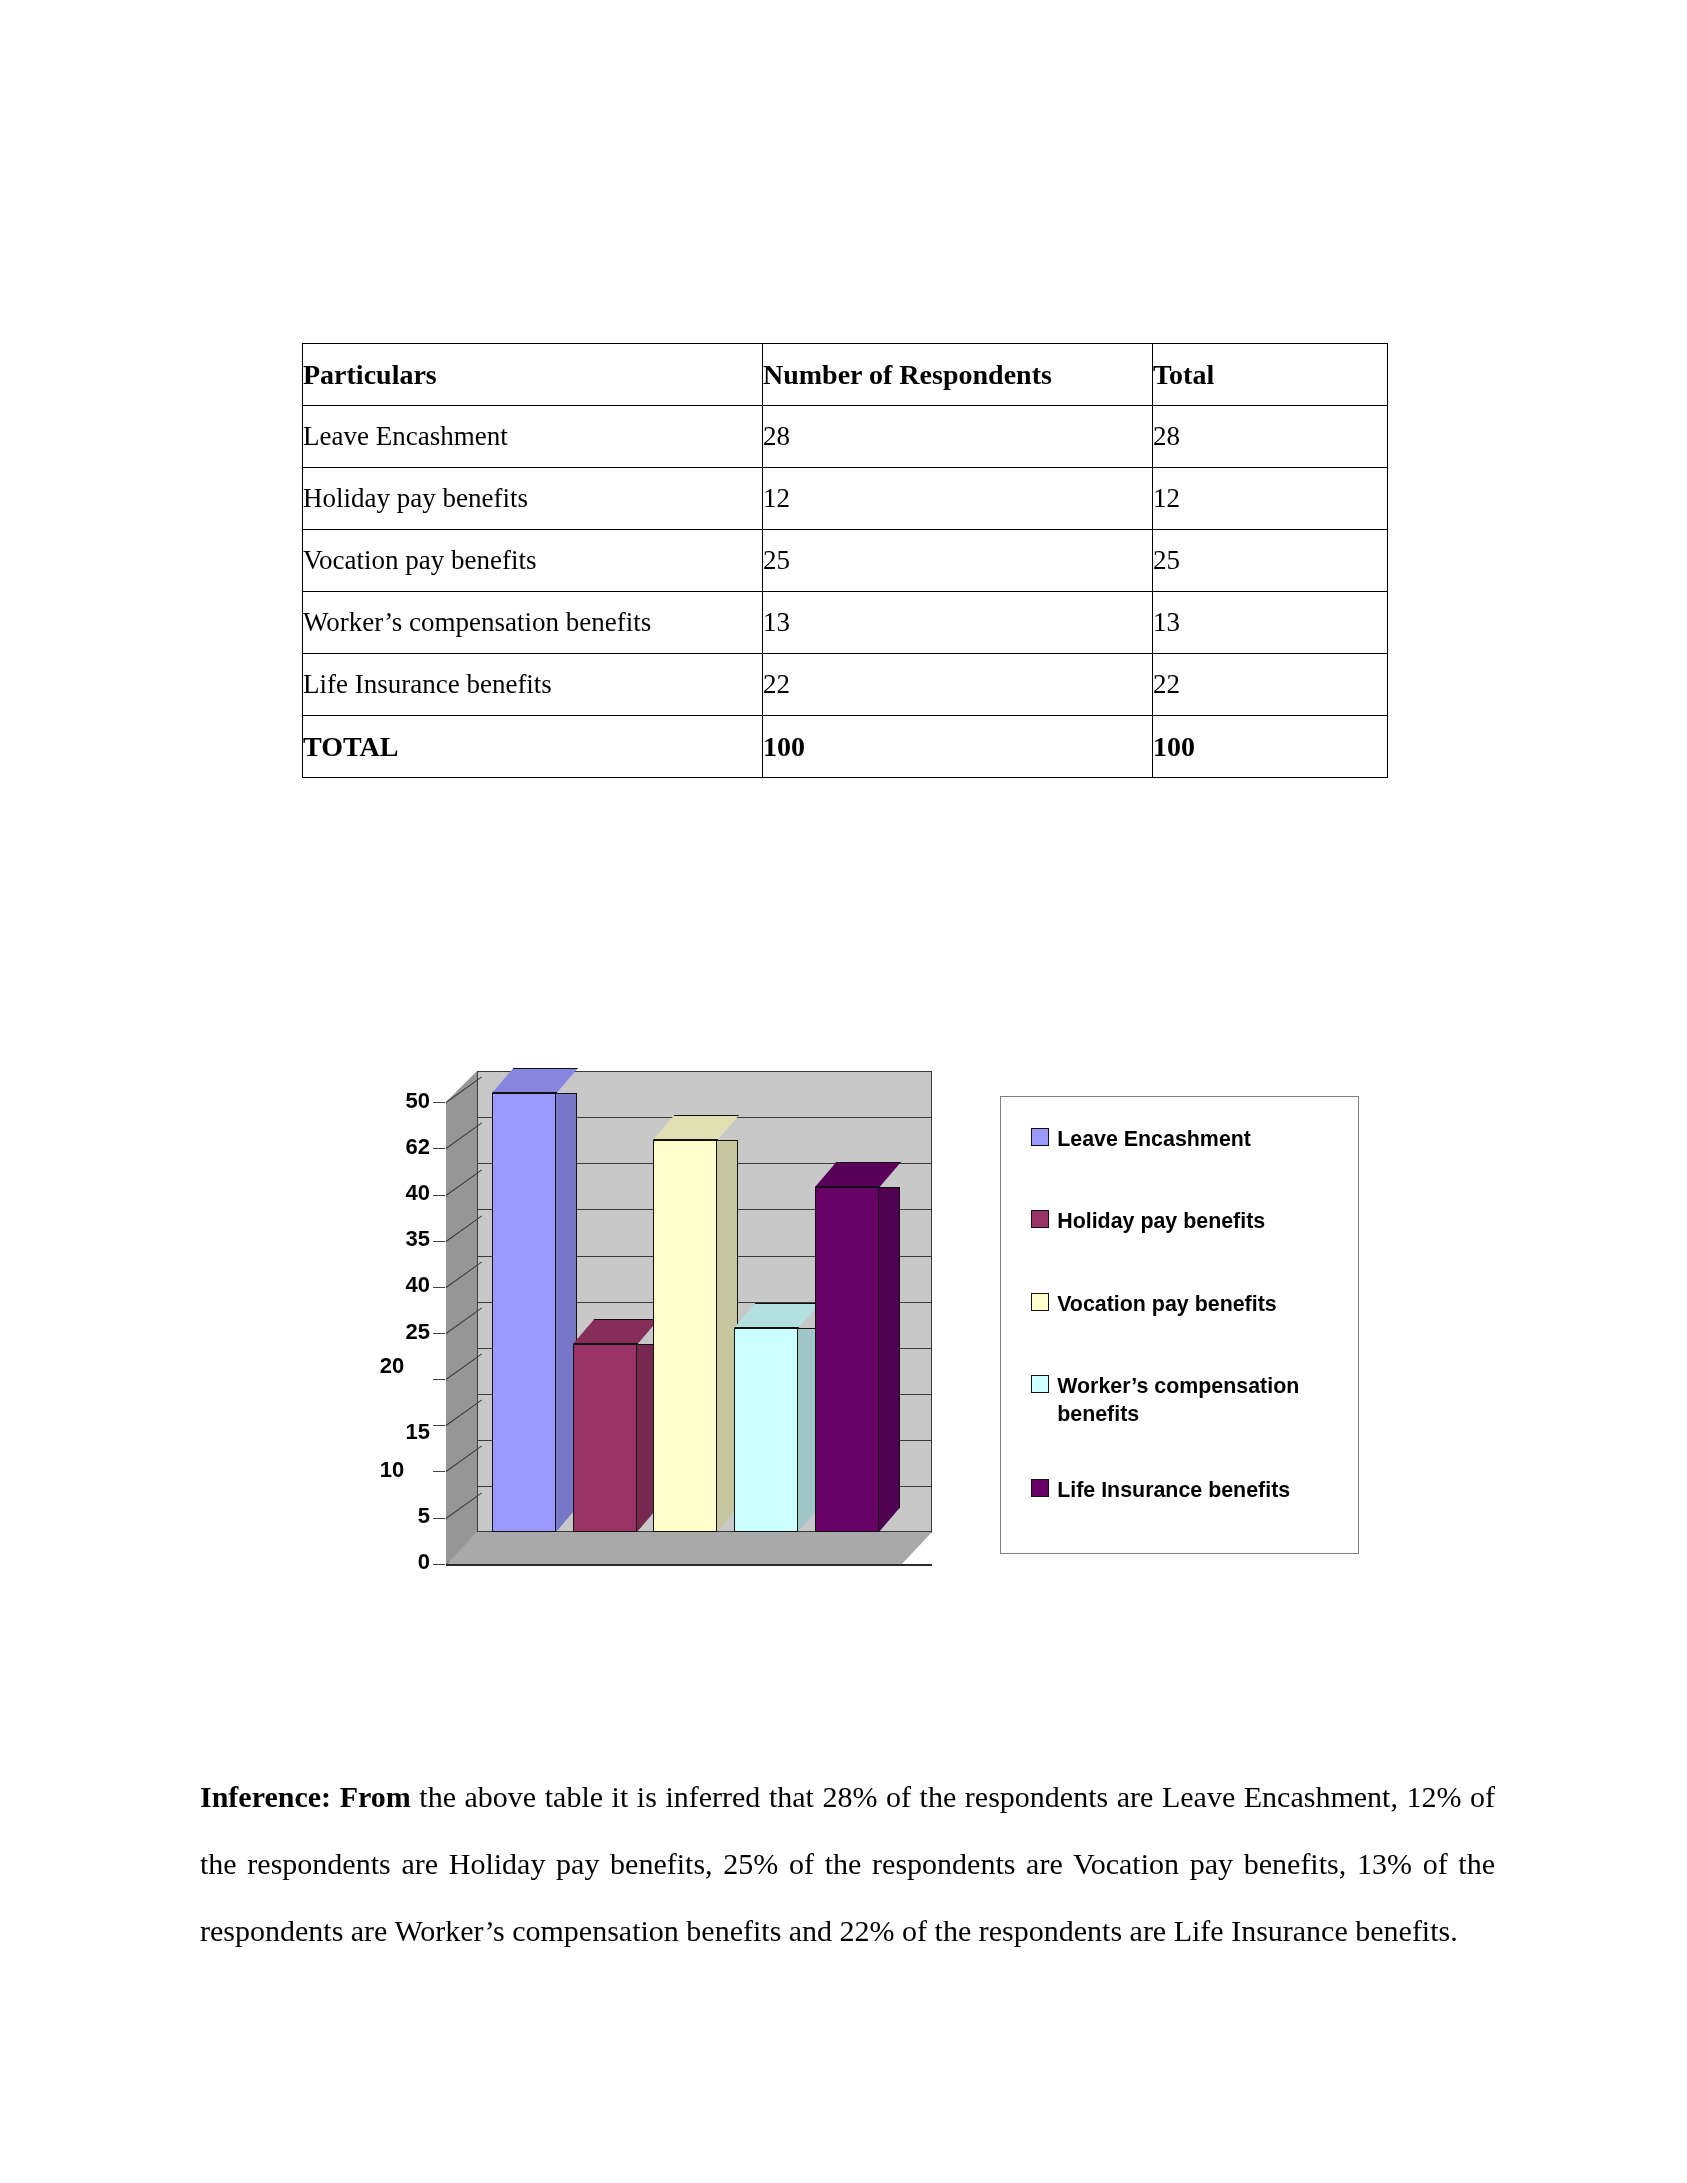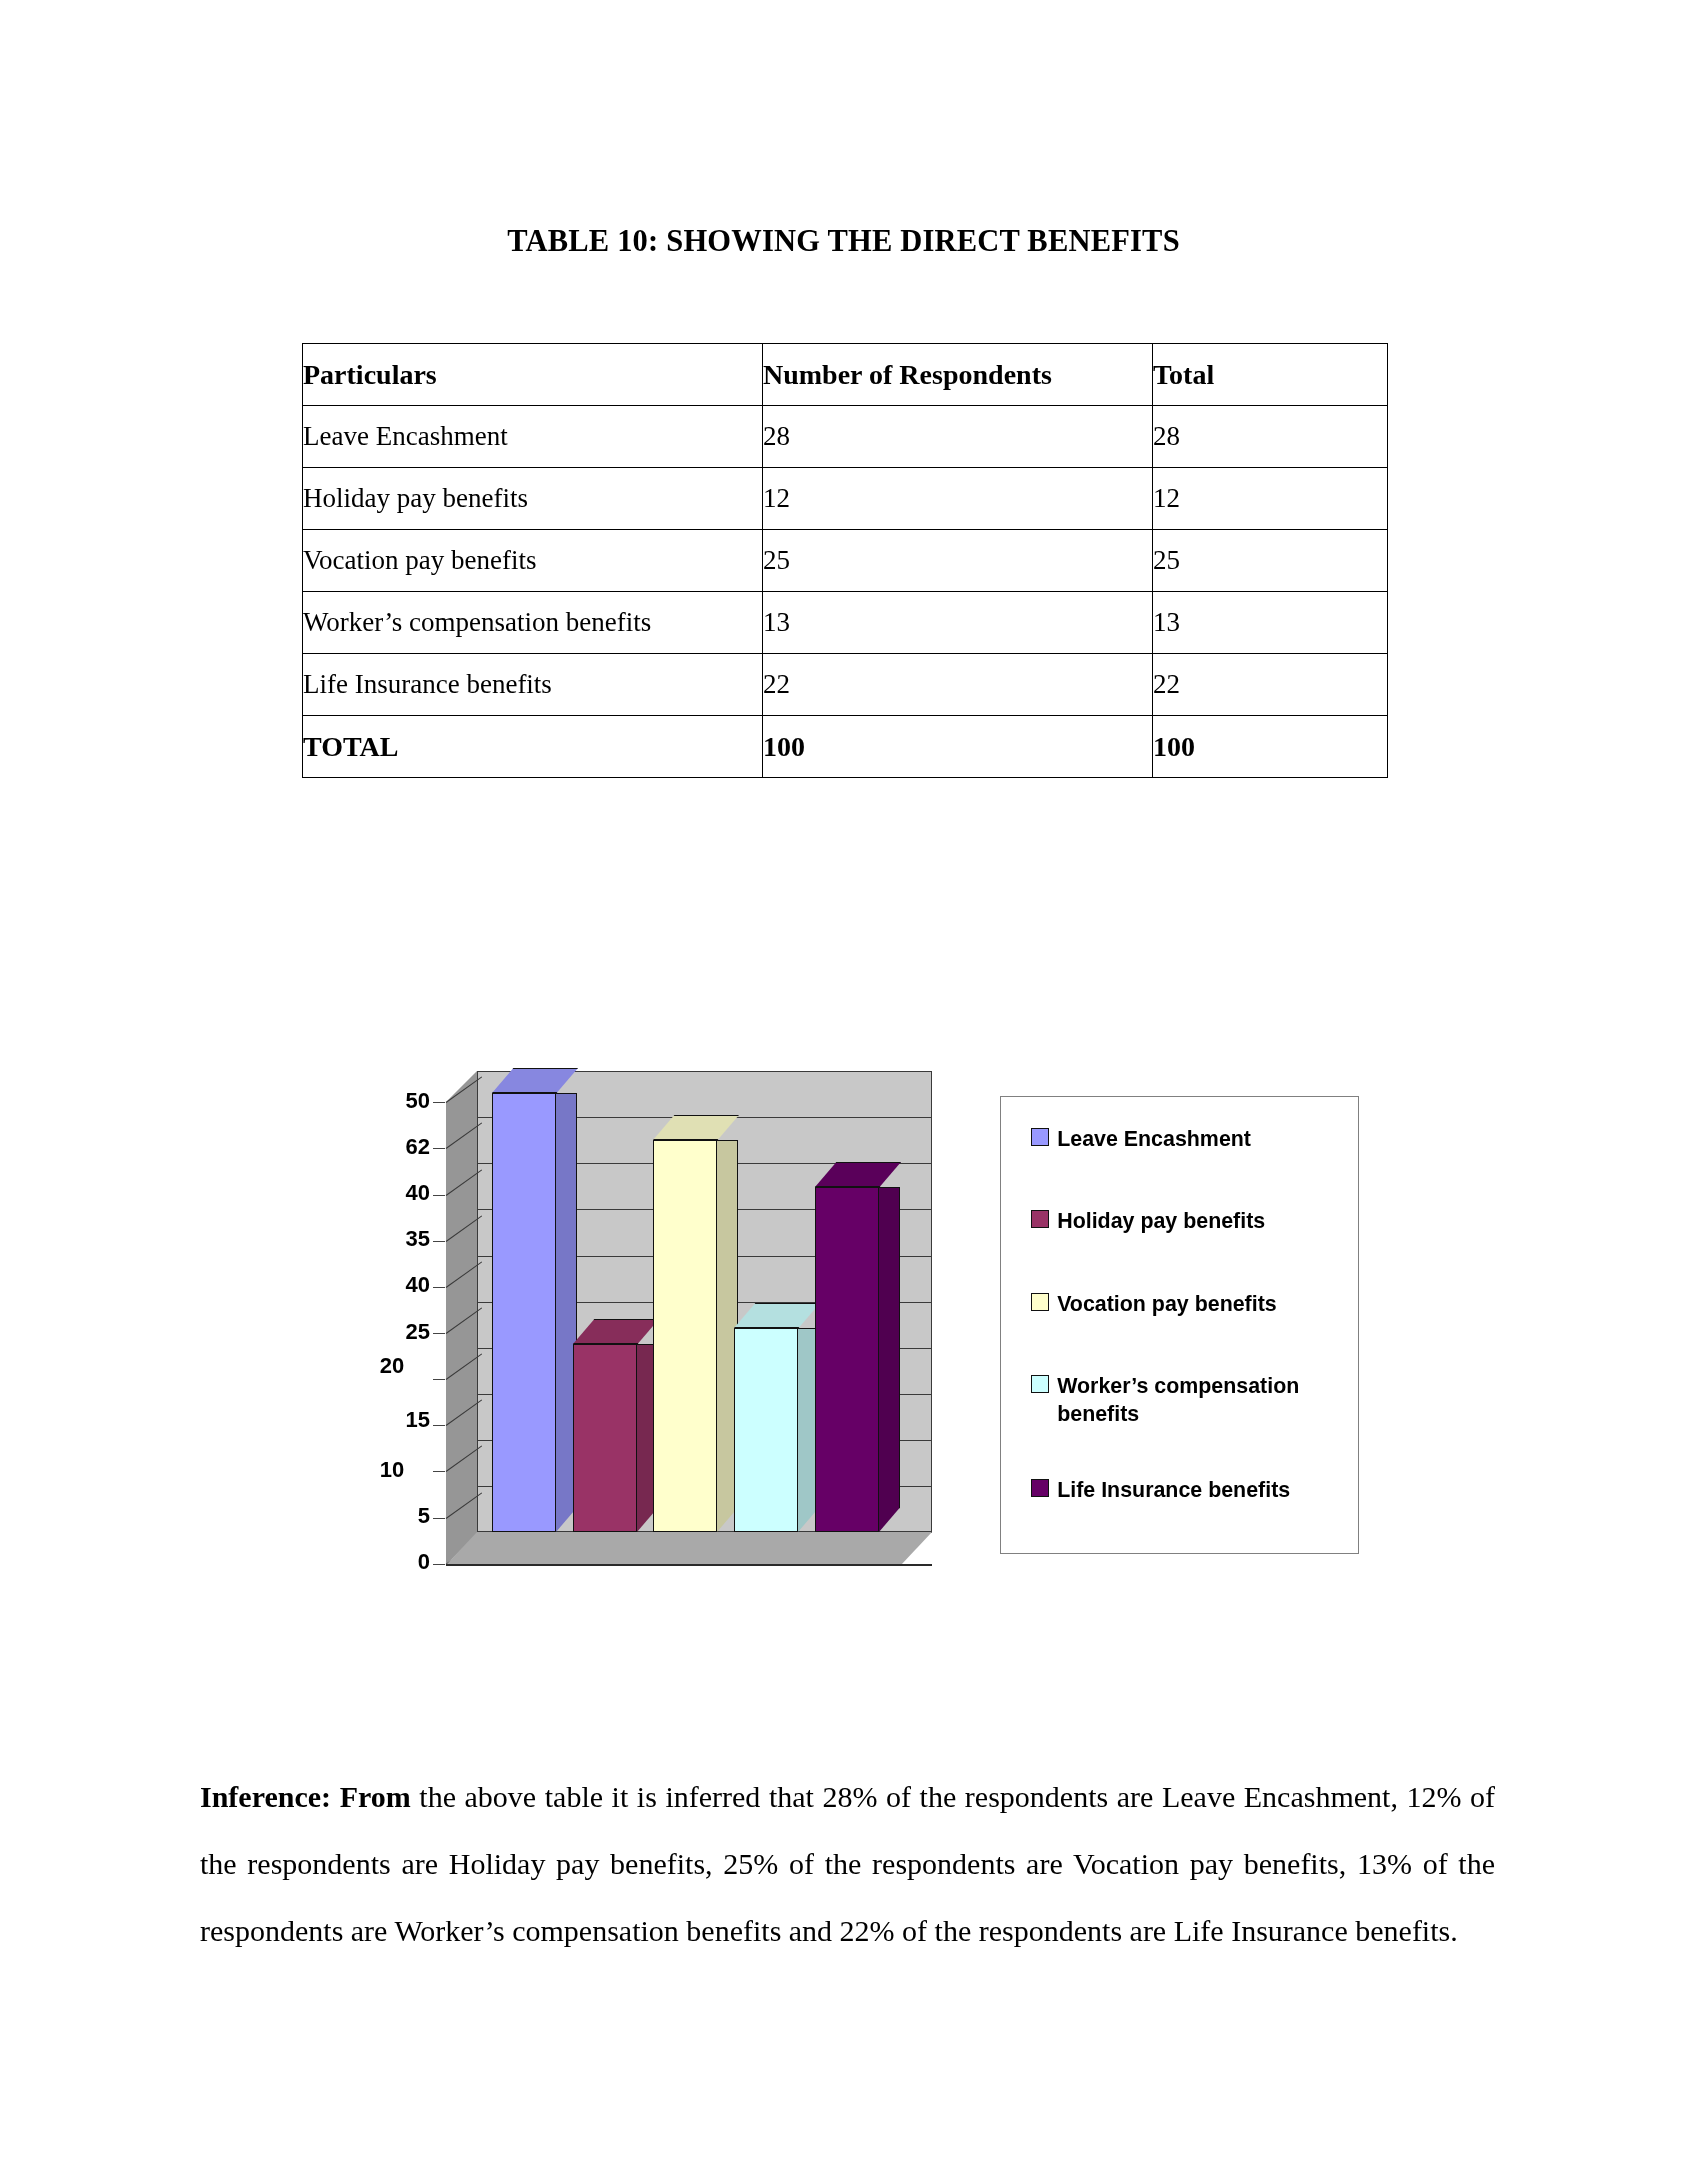--- a/index.html
+++ b/index.html
@@ -273,21 +273,20 @@
   }
   .inference .lead {
     font-weight: bold;
   }
 </style>
 </head>
 <body>
 
 <div class="page">
 
-  <div class="table-title">TABLE 10: SHOWING THE DIRECT BENEFITS</div>
 
   <table class="data-table">
     <colgroup>
       <col class="col-particulars">
       <col class="col-respondents">
       <col class="col-total">
     </colgroup>
     <thead>
       <tr>
         <th>Particulars</th>
@@ -339,21 +338,21 @@
         <div class="y-label" style="top: 111px;">40</div>
         <div class="y-tick" style="top: 124px;"></div>
         <div class="y-label" style="top: 157px;">35</div>
         <div class="y-tick" style="top: 170px;"></div>
         <div class="y-label" style="top: 203px;">40</div>
         <div class="y-tick" style="top: 216px;"></div>
         <div class="y-label" style="top: 250px;">25</div>
         <div class="y-tick" style="top: 262px;"></div>
         <div class="y-label" style="top: 284px; text-align: center;">20</div>
         <div class="y-tick" style="top: 308px;"></div>
-        <div class="y-label" style="top: 338px;">15</div>
+        <div class="y-label" style="top: 350px;">15</div>
         <div class="y-tick" style="top: 354px;"></div>
         <div class="y-label" style="top: 388px; text-align: center;">10</div>
         <div class="y-tick" style="top: 400px;"></div>
         <div class="y-label" style="top: 434px;">5</div>
         <div class="y-tick" style="top: 447px;"></div>
         <div class="y-label" style="top: 480px;">0</div>
         <div class="y-tick" style="top: 493px;"></div>
       </div>
     <div class="plot3d">
       <div class="left-wall"></div>

